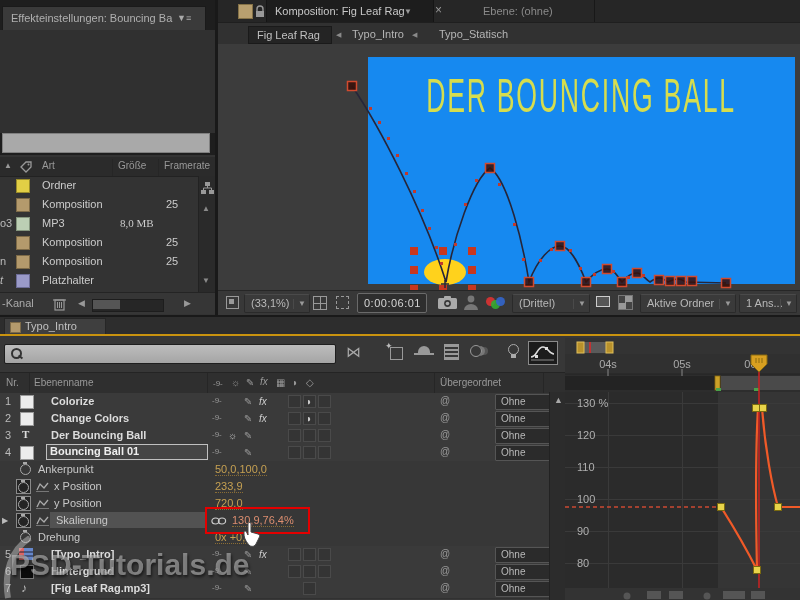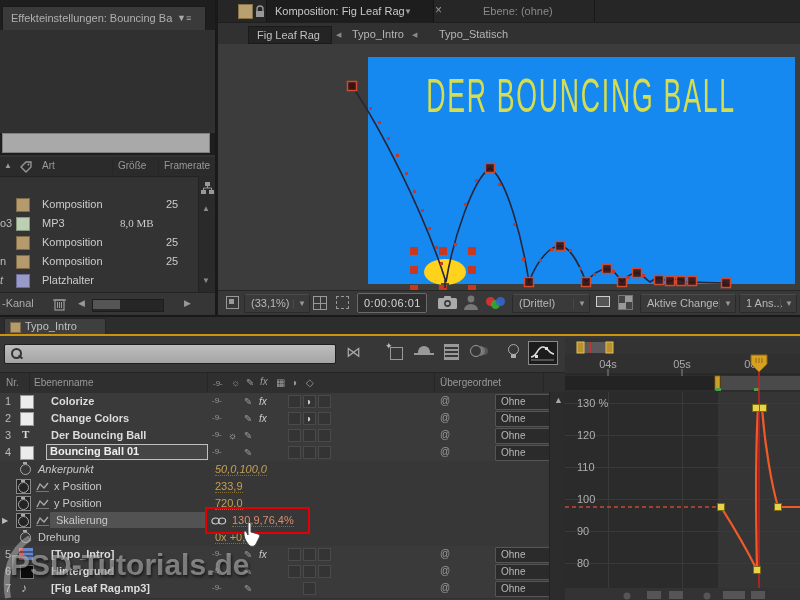--- a/index.html
+++ b/index.html
@@ -53,20 +53,24 @@
           <circle cx="9.5" cy="4.5" r="1" fill="#999"></circle>
         </svg>
       <span class="colhead" style="left:42px;">Art</span>
       <span class="colhead" style="left:118px;">Größe</span>
       <span class="colhead" style="left:164px;">Framerate</span>
       <span class="sep" style="left:112px;top:2px;height:17px;"></span>
       <span class="sep" style="left:158px;top:2px;height:17px;"></span>
     </div>
 
     <div class="ab" style="left:0;top:21px;width:198px;height:116px;">
+      <div class="ab" style="left:0;top:0;width:198px;height:19px;">
+        <span class="ab swatch" style="left:16px;top:3px;background:#e2cf45;border:1px solid #9a8c2a;"></span>
+        <span class="ab nw" style="left:42px;top:3px;color:#ccc;">Ordner</span>
+      </div>
       <div class="ab" style="left:0;top:19px;width:198px;height:19px;">
         <span class="ab swatch" style="left:16px;top:3px;background:#b49a6c;border:1px solid #7d6a47;"></span>
         <span class="ab nw" style="left:42px;top:3px;color:#ccc;">Komposition</span>
         <span class="ab nw" style="left:166px;top:3px;color:#ccc;">25</span>
       </div>
       <div class="ab" style="left:0;top:38px;width:198px;height:19px;">
         <span class="ab nw" style="left:0;top:3px;color:#bbb;">o3</span>
         <span class="ab swatch" style="left:16px;top:3px;background:#bccfb4;border:1px solid #85967e;"></span>
         <span class="ab nw" style="left:42px;top:3px;color:#ccc;">MP3</span>
         <span class="ab nw" style="left:120px;top:3px;color:#ccc;font-family:Liberation Serif, serif;">8,0 MB</span>
@@ -238,21 +242,21 @@
       <span class="ab" style="left:268px;top:6px;width:9px;height:9px;border-radius:50%;background:#c33;"></span>
       <span class="ab" style="left:273px;top:9px;width:9px;height:9px;border-radius:50%;background:#3a3;opacity:.9;"></span>
       <span class="ab" style="left:278px;top:6px;width:9px;height:9px;border-radius:50%;background:#36c;opacity:.9;"></span>
       <div class="vdd" style="left:294px;top:3px;width:76px;">
         <span class="lbl">(Drittel)</span>
         <span class="arw">▼</span>
       </div>
       <span class="ab" style="left:378px;top:5px;width:12px;height:9px;border:1px solid #ccc;background:#555;"></span>
       <span class="ab" style="left:400px;top:4px;width:13px;height:13px;border:1px solid #777;background:conic-gradient(#999 25%,#444 0 50%,#999 0 75%,#444 0);"></span>
       <div class="vdd" style="left:422px;top:3px;width:94px;">
-        <span class="lbl">Aktive Change</span>
+        <span class="lbl">Aktive Ordner</span>
         <span class="arw">▼</span>
       </div>
       <div class="vdd" style="left:521px;top:3px;width:56px;">
         <span class="lbl">1 Ans...</span>
         <span class="arw">▼</span>
       </div>
     </div>
   </div>
 
   <div class="ab" style="left:0;top:315px;width:800px;height:285px;background:#383838;">
@@ -372,21 +376,21 @@
       <span class="swbox" style="left:288px;"></span>
       <span class="swbox" style="left:303px;"></span>
       <span class="swbox" style="left:318px;"></span>
       <span class="sw" style="left:440px;top:2px;font-size:10px;color:#999;">@</span>
       <div class="dd" style="left:456px;top:1px;width:84px;">
         <span class="lbl">Ohne</span>
         <span class="arw">▼</span>
       </div>
     </div>
 
-    <div class="tl-row" style="top:146px;background:#373737;font-style:italic;">
+    <div class="tl-row" style="top:146px;background:#373737;">
       <span class="stw" style="left:20px;top:3px;"></span>
       <span class="pname" style="left:38px;">Ankerpunkt</span>
       <span class="pval" style="left:215px;">50,0,100,0</span>
     </div>
     <div class="tl-row" style="top:163px;background:#373737;">
       <span class="stwbox" style="left:16px;top:1px;">
           <span class="stw" style="left:1px;top:2px;"></span>
         </span>
       <svg class="ab" style="left:36px;top:3px;" width="13" height="11">
           <polyline points="1,9 4,3 8,7 12,2" fill="none" stroke="#aaa" stroke-width="1.3"></polyline>

